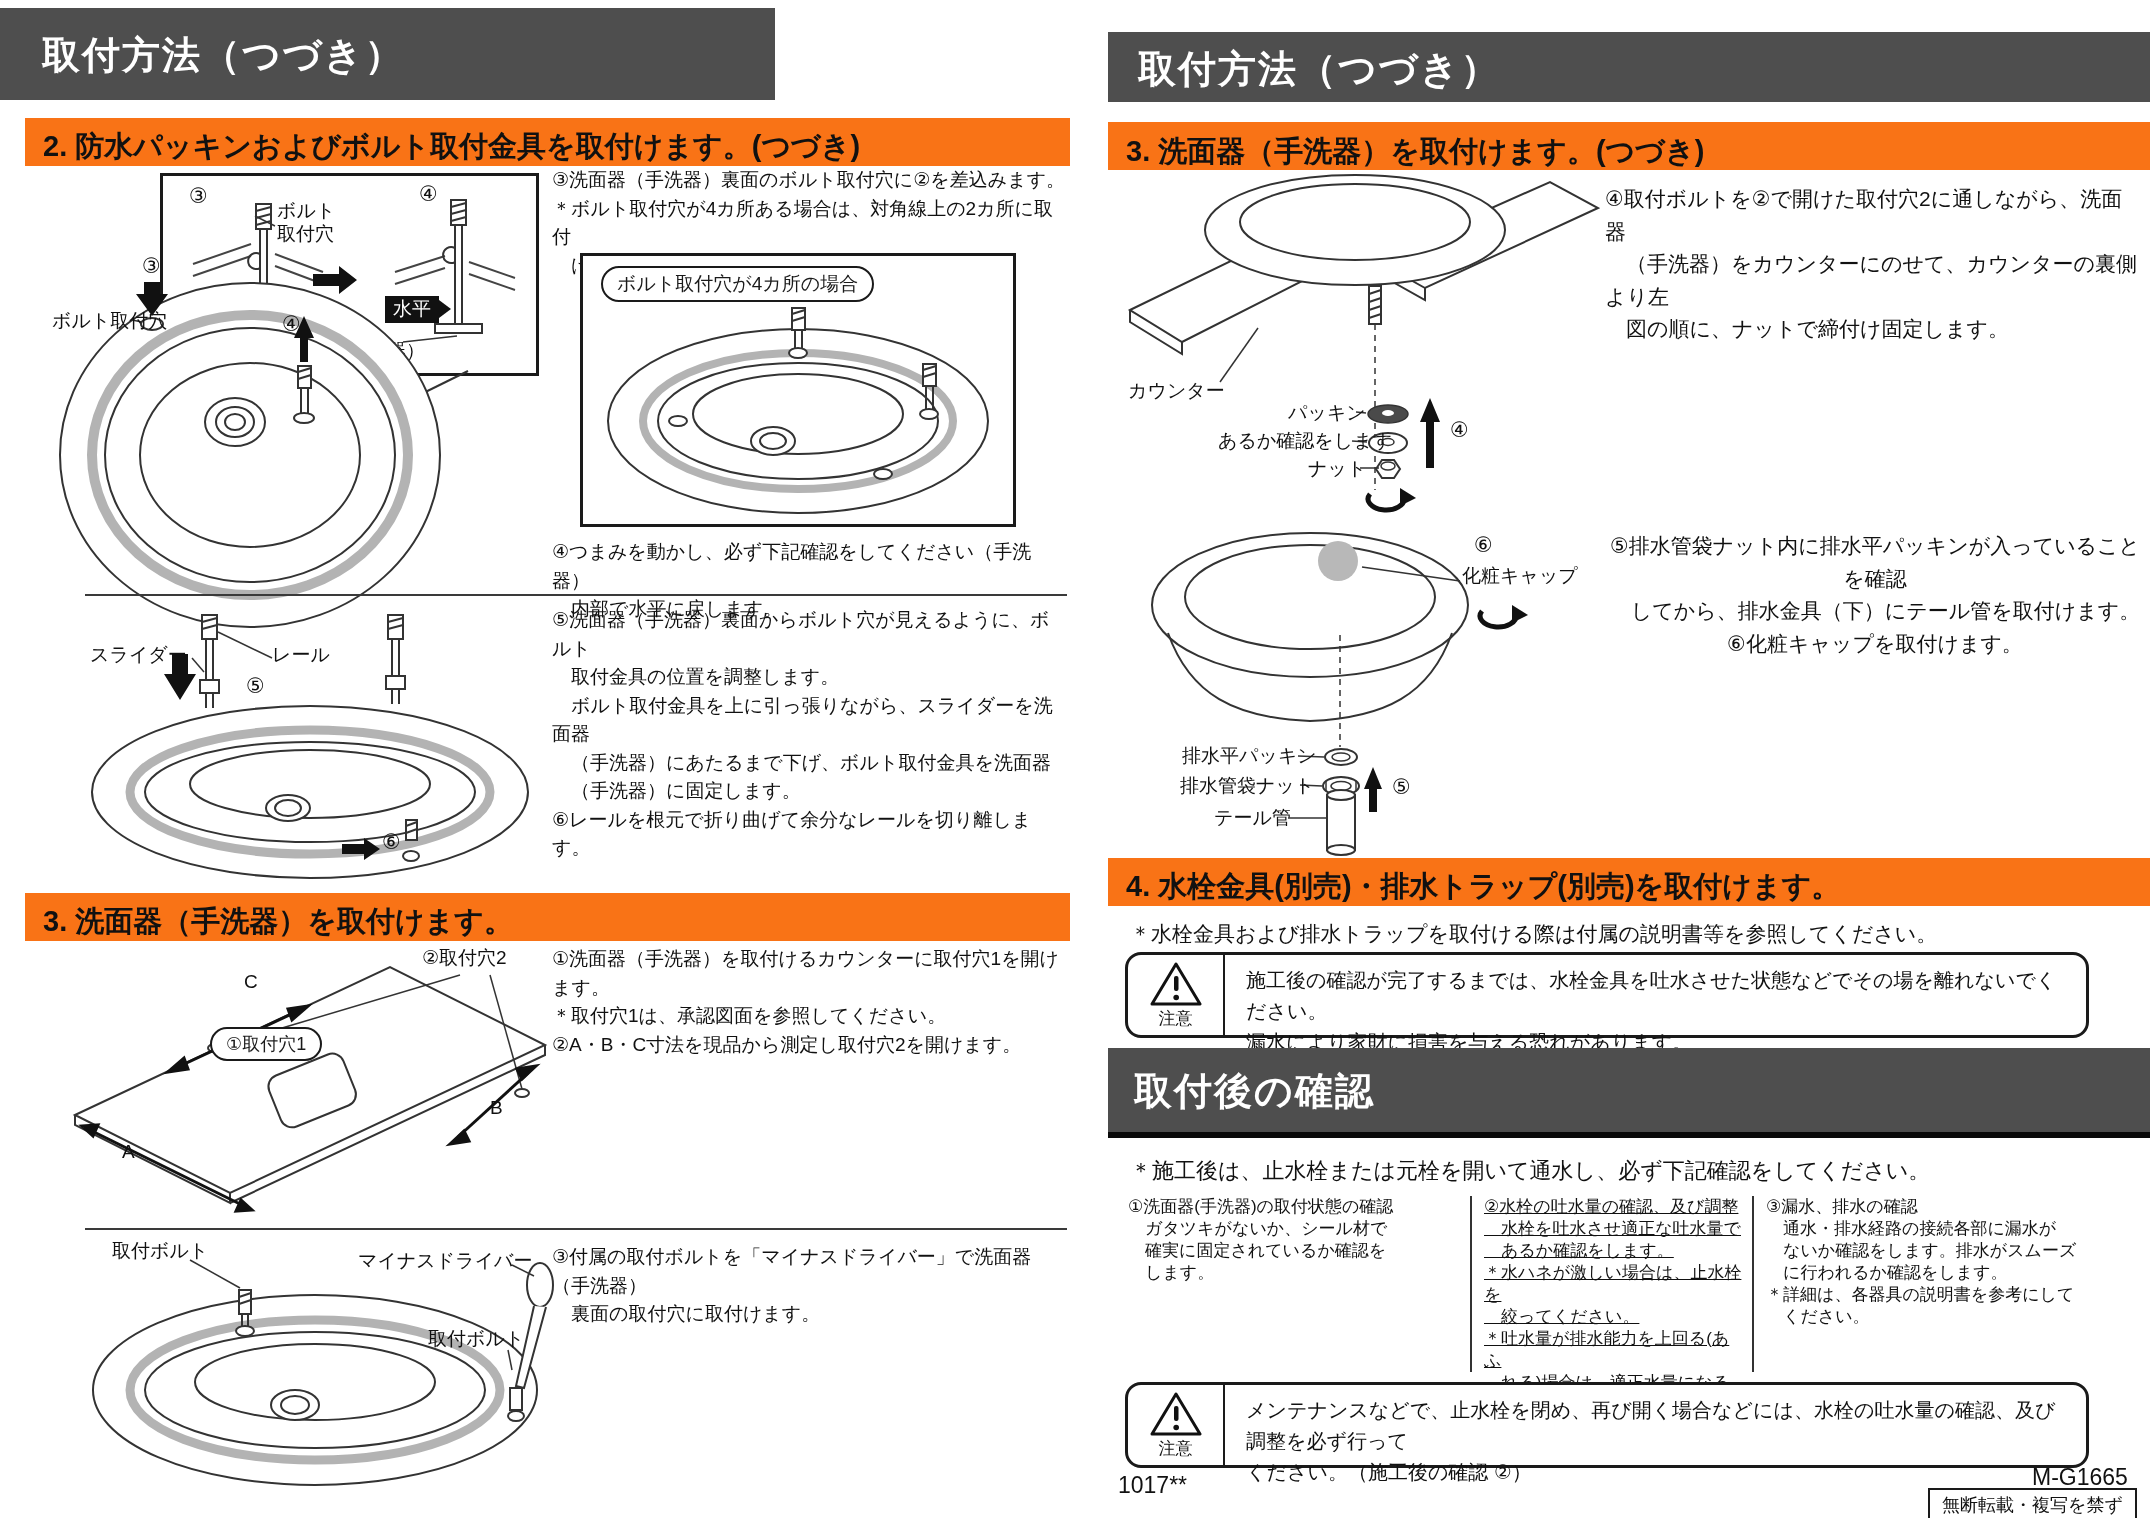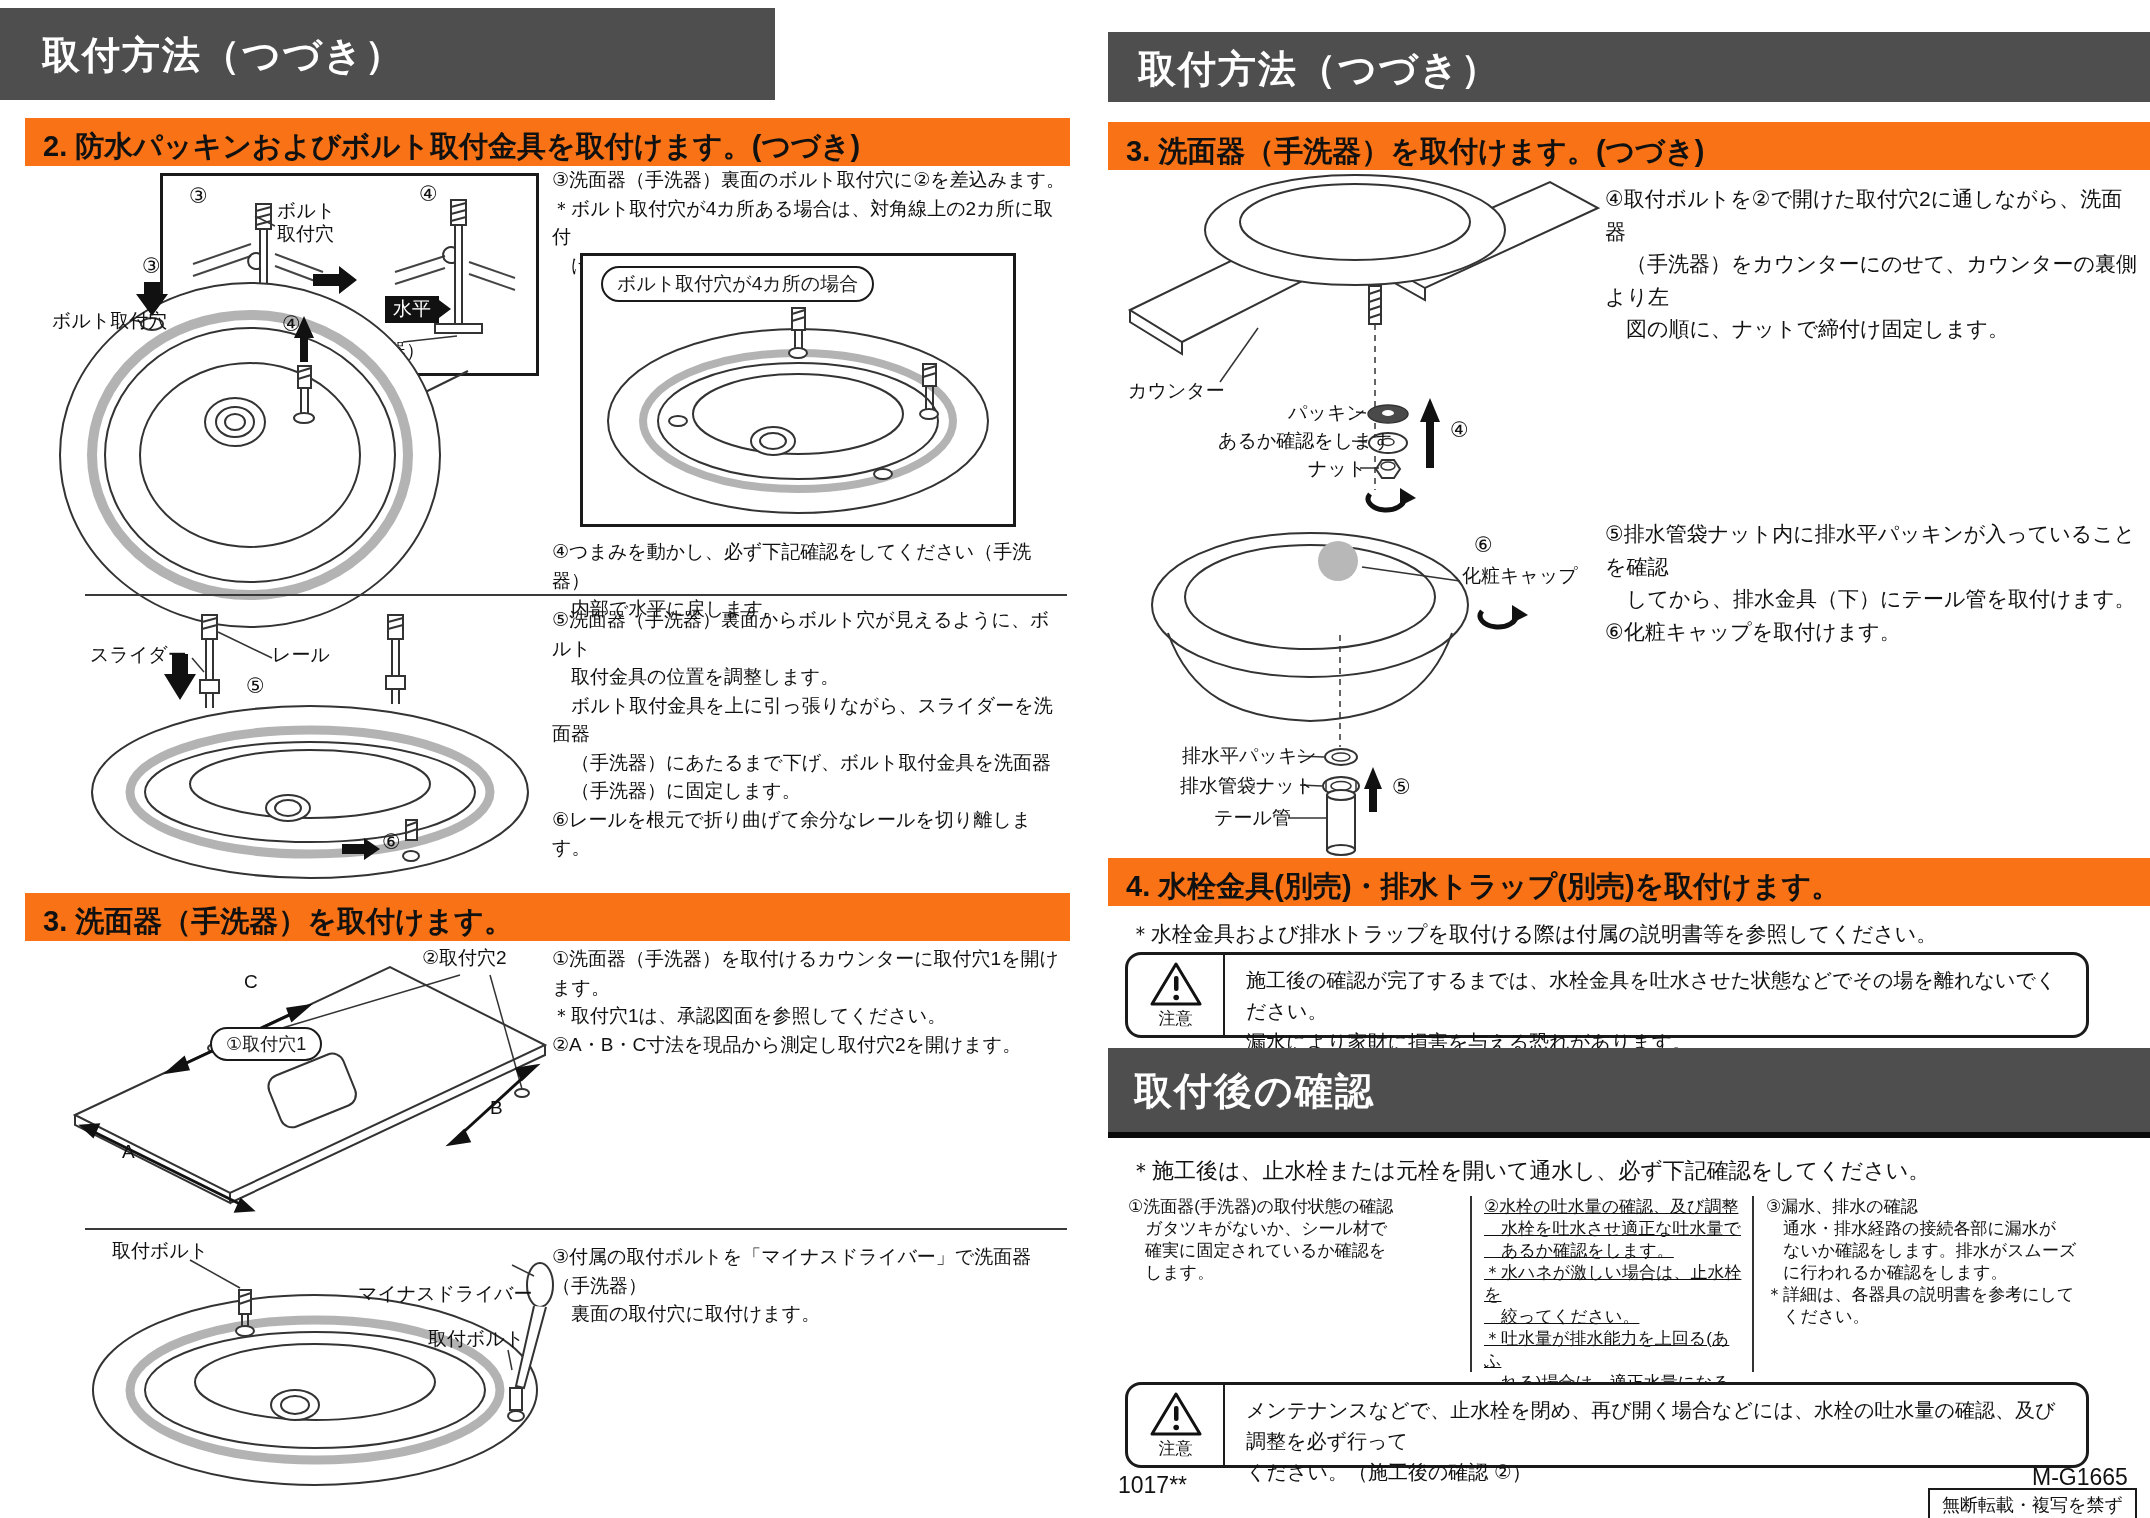--- a/index.html
+++ b/index.html
@@ -263,21 +263,21 @@
       <g>
         <ellipse cx="480" cy="45" rx="13" ry="22" stroke="#333" stroke-width="2" fill="#fff"></ellipse>
         <path d="M474,66 L456,146 L464,148 L486,67" stroke="#333" stroke-width="2" fill="#fff"></path>
         <rect x="450" y="148" width="12" height="22" stroke="#333" stroke-width="2" fill="#fff"></rect>
         <ellipse cx="456" cy="176" rx="8" ry="5" stroke="#333" stroke-width="2" fill="#fff"></ellipse>
       </g>
       <line x1="452" y1="25" x2="474" y2="36" stroke="#333" stroke-width="1.5"></line>
       <line x1="448" y1="110" x2="452" y2="130" stroke="#333" stroke-width="1.5"></line>
     </svg>
     <span class="lbl" style="left:52px;top:0px;">取付ボルト</span>
-    <span class="lbl" style="left:298px;top:10px;margin-top:33px;">マイナスドライバー</span>
+    <span class="lbl" style="left:298px;top:10px;">マイナスドライバー</span>
     <span class="lbl" style="left:368px;top:88px;">取付ボルト</span>
   </div>
 
   <div class="abs txt b19" style="left:552px;top:1243px;width:516px;">③付属の取付ボルトを「マイナスドライバー」で洗面器（手洗器）
 　裏面の取付穴に取付けます。</div>
 
   <div class="abs hdr" style="left:1108px;top:32px;width:1042px;height:70px;">
     <span style="margin:12px 0 0 30px;">取付方法（つづき）</span>
   </div>
 
@@ -355,21 +355,21 @@
       <line x1="148" y1="303" x2="186" y2="303" stroke="#333" stroke-width="1.5"></line>
     </svg>
     <span class="circ" style="left:334px;top:18px;">⑥</span>
     <span class="lbl" style="left:322px;top:50px;">化粧キャップ</span>
     <span class="lbl" style="left:42px;top:230px;">排水平パッキン</span>
     <span class="lbl" style="left:40px;top:260px;">排水管袋ナット</span>
     <span class="lbl" style="left:74px;top:292px;text-align:right;">テール管</span>
     <span class="circ" style="left:252px;top:260px;">⑤</span>
   </div>
 
-  <div class="abs txt b21" style="left:1605px;top:518px;width:540px;">⑤排水管袋ナット内に排水平パッキンが入っていることを確認
+  <div class="abs txt b21" style="left:1605px;top:530px;width:540px;text-align:center;">⑤排水管袋ナット内に排水平パッキンが入っていることを確認
 　してから、排水金具（下）にテール管を取付けます。
 ⑥化粧キャップを取付けます。</div>
 
   <div class="abs secbar" style="left:1108px;top:858px;width:1042px;height:48px;">
     <span style="display:block;margin:9px 0 0 18px;">4. 水栓金具(別売)・排水トラップ(別売)を取付けます。</span>
   </div>
 
   <div class="abs txt b21" style="left:1130px;top:918px;width:1000px;">＊水栓金具および排水トラップを取付ける際は付属の説明書等を参照してください。</div>
 
   <div class="caution" style="left:1125px;top:952px;width:958px;height:80px;">

